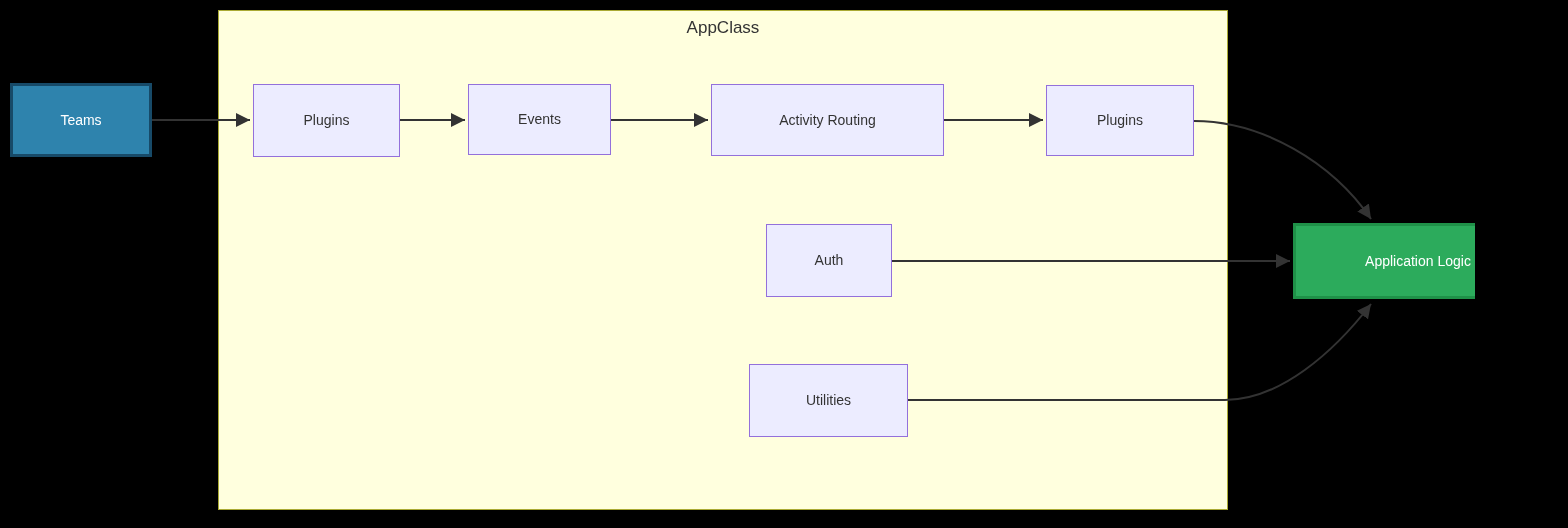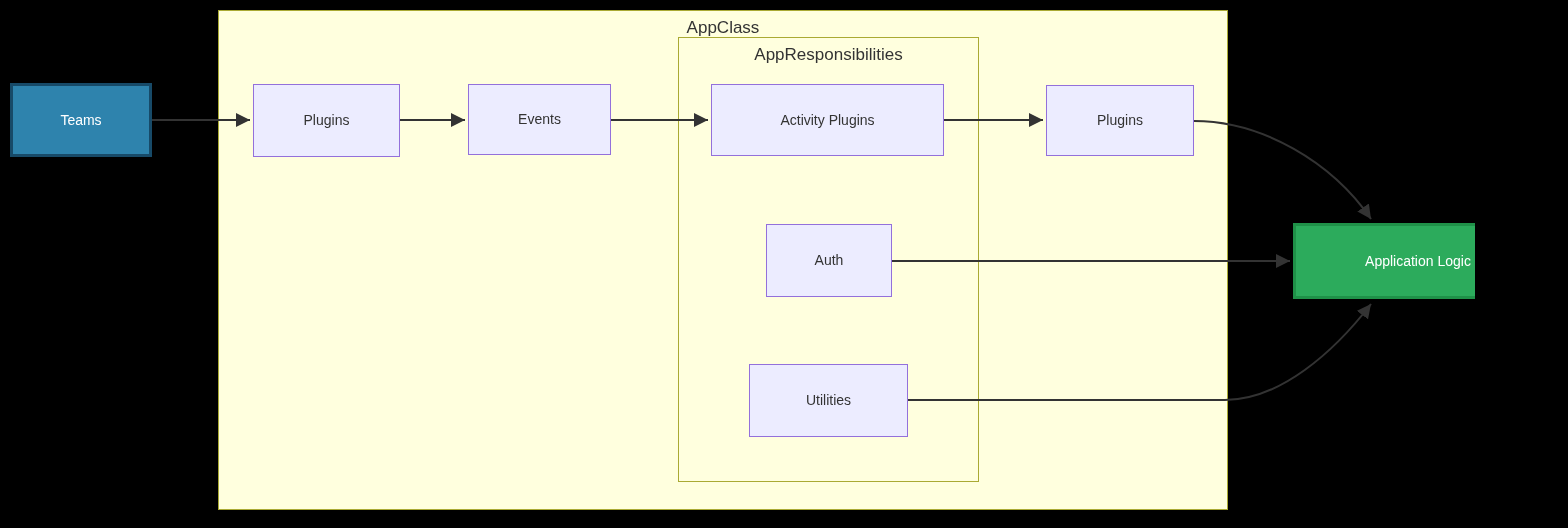--- a/index.html
+++ b/index.html
@@ -77,23 +77,20 @@
 </style>
 </head>
 <body>
 
 <div class="stage">
 
   <div class="cluster" id="cluster-app-class">
     <div class="cluster-label">AppClass</div>
   </div>
 
-  <div class="cluster" id="cluster-app-resp">
-    <div class="cluster-label">AppResponsibilities</div>
-  </div>
 
   <svg class="edge-layer" viewBox="0 0 1568 528">
     <defs>
       <marker id="arrowhead" viewBox="0 0 10 10" refX="10" refY="5" markerWidth="7" markerHeight="7" orient="auto-start-reverse">
         <path d="M0,0 L10,5 L0,10 z" fill="#333333"></path>
       </marker>
     </defs>
     <path class="edge" d="M152,120 L250,120" marker-end="url(#arrowhead)"></path>
     <path class="edge" d="M400,120 L465,120" marker-end="url(#arrowhead)"></path>
     <path class="edge" d="M611,120 L708,120" marker-end="url(#arrowhead)"></path>
@@ -109,21 +106,21 @@
 
   <div class="node" id="node-plugins-left">
     <span>Plugins</span>
   </div>
 
   <div class="node" id="node-events">
     <span>Events</span>
   </div>
 
   <div class="node" id="node-activity-routing">
-    <span>Activity Plugins</span>
+    <span>Activity Routing</span>
   </div>
 
   <div class="node" id="node-plugins-right">
     <span>Plugins</span>
   </div>
 
   <div class="node" id="node-auth">
     <span>Auth</span>
   </div>
 

